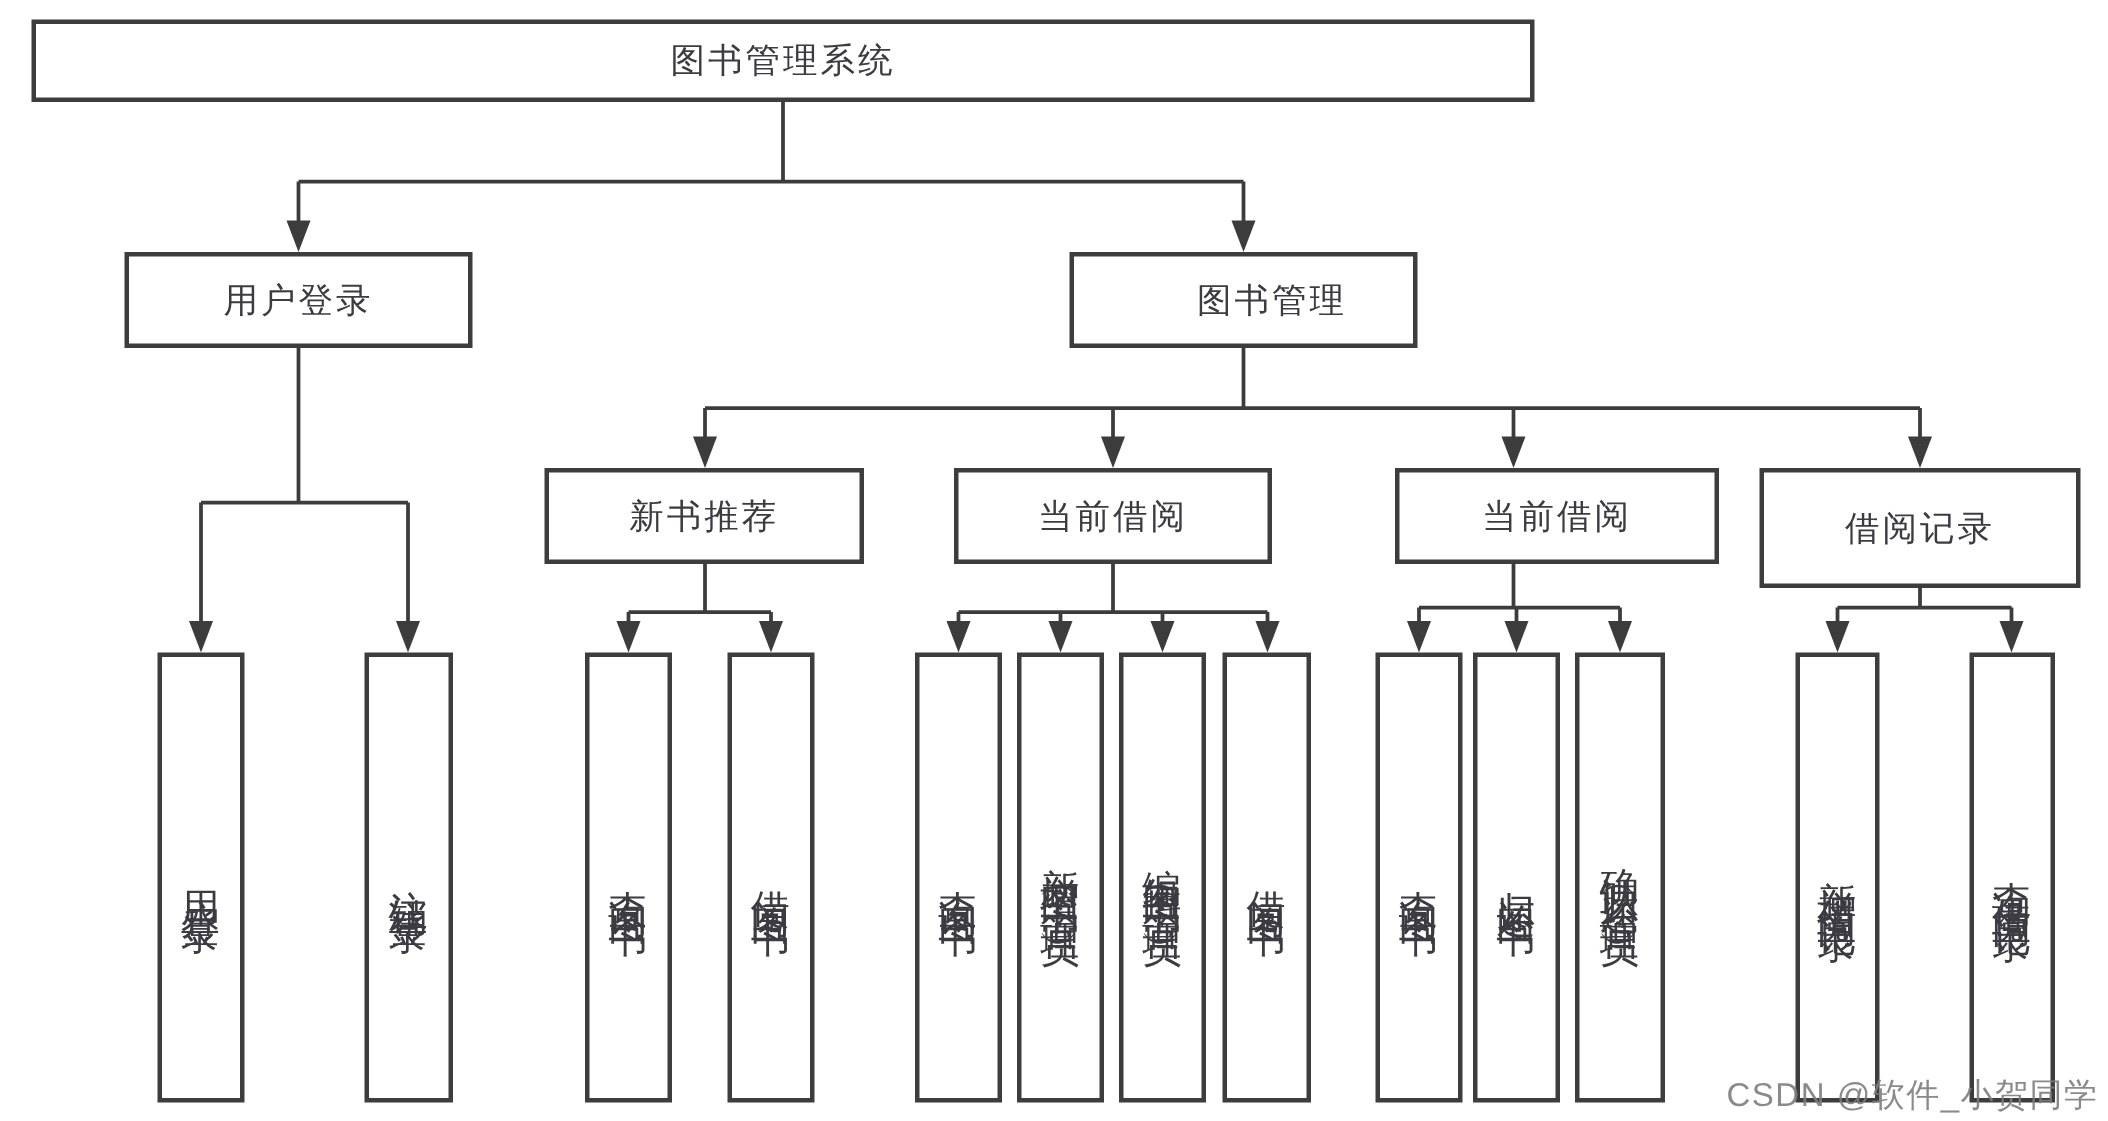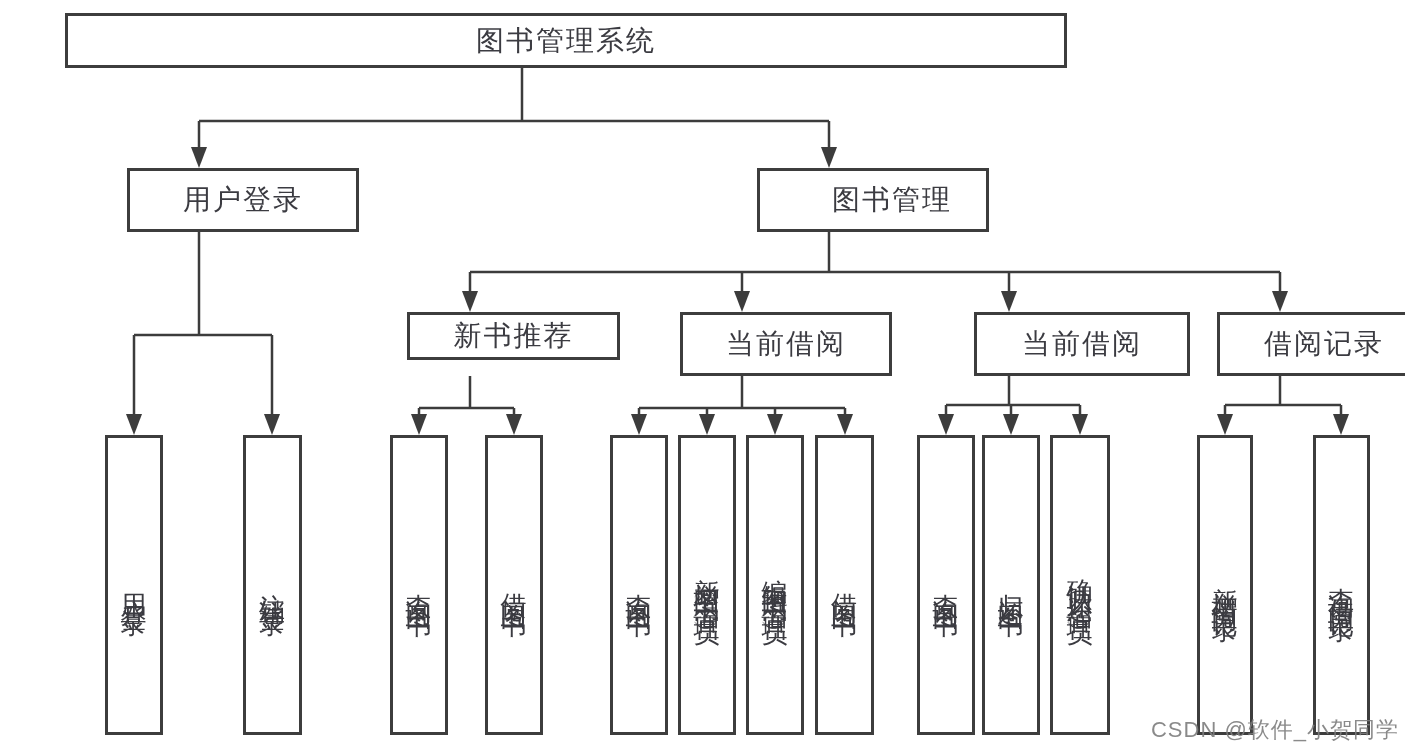--- a/index.html
+++ b/index.html
@@ -22,42 +22,41 @@
     box-sizing: border-box;
     border: 3px solid #3d3d3d;
     background: #ffffff;
     color: #3b3b41;
     display: flex;
     align-items: center;
     justify-content: center;
     z-index: 2;
   }
   .hnode {
-    font-size: 28px;
+    font-size: 23px;
     letter-spacing: 2px;
     line-height: 1;
     white-space: nowrap;
-    margin-left: 44px;
   }
   .vnode {
     writing-mode: vertical-rl;
     font-size: 26px;
     letter-spacing: 6px;
     line-height: 1;
   }
   
   .n-root   { left: 21px;   top: 13px;  width: 1002px; height: 55px; }
   
   .n-l2-0   { left: 83px;   top: 168px; width: 232px;  height: 64px; }
   .n-l2-1   { left: 713px;  top: 168px; width: 232px;  height: 64px; padding-left: 38px; }
   
-  .n-l3-0   { left: 363px;  top: 312px; width: 213px;  height: 48px; }
+  .n-l3-0   { left: 363px;  top: 312px; width: 213px;  height: 64px; }
   .n-l3-1   { left: 636px;  top: 312px; width: 212px;  height: 64px; }
   .n-l3-2   { left: 930px;  top: 312px; width: 216px;  height: 64px; }
-  .n-l3-3   { left: 1173px; top: 312px; width: 214px;  height: 64px; }
+  .n-l3-3   { left: 1173px; top: 312px; width: 214px;  height: 80px; }
   
   .leaf     { top: 435px; width: 58px; height: 300px; }
   .n-leaf-0  { left: 105px;  }
   .n-leaf-1  { left: 243px; width: 59px; }
   .n-leaf-2  { left: 390px;  }
   .n-leaf-3  { left: 485px;  }
   .n-leaf-4  { left: 610px;  }
   .n-leaf-5  { left: 678px;  }
   .n-leaf-6  { left: 746px;  }
   .n-leaf-7  { left: 815px; width: 59px; }

